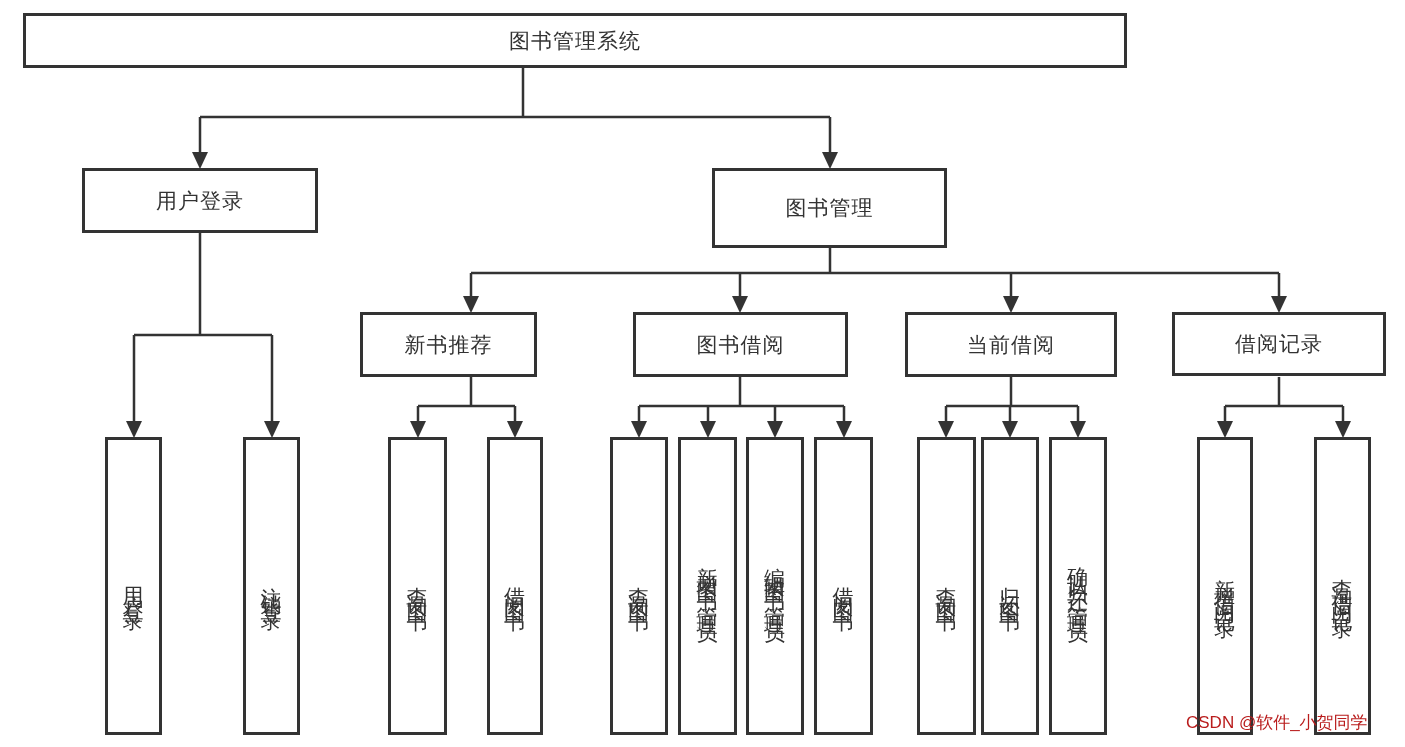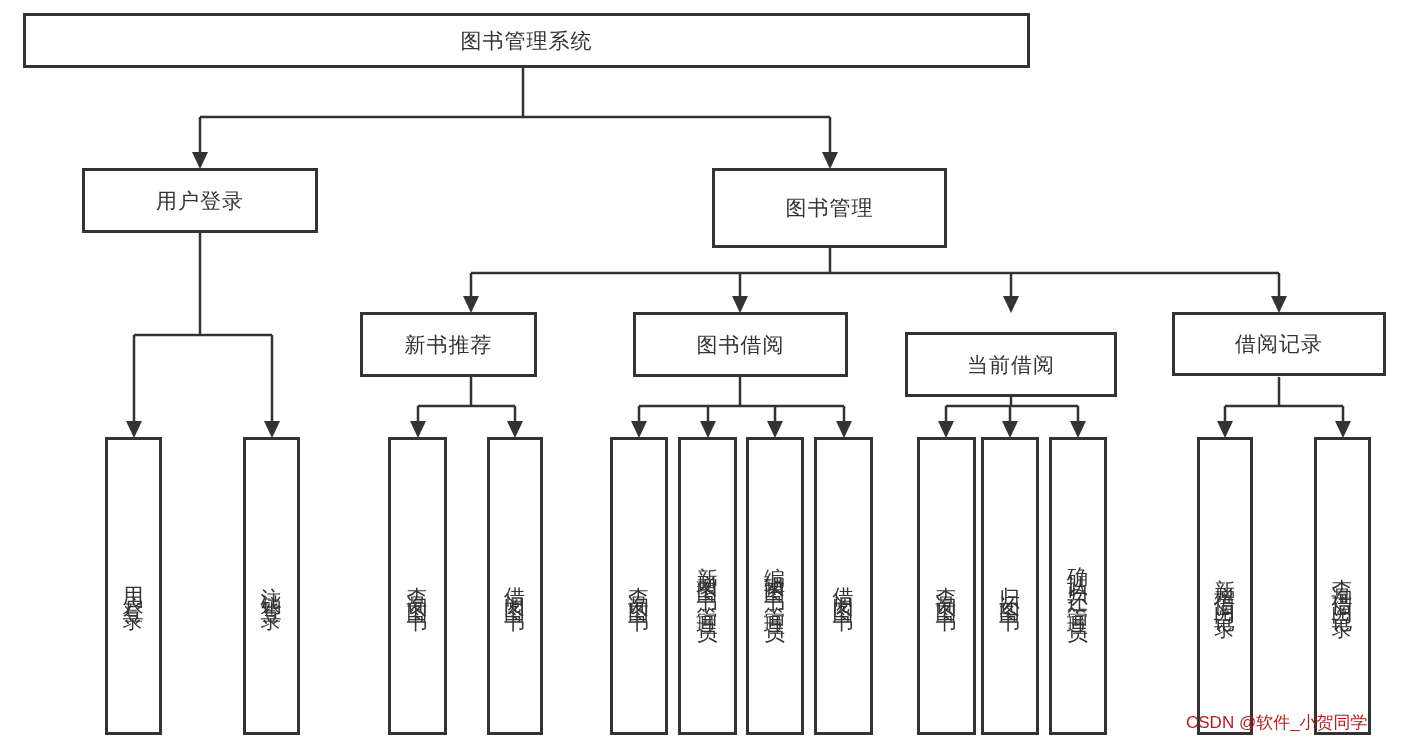--- a/index.html
+++ b/index.html
@@ -95,28 +95,28 @@
       <path d="M767 421 L783 421 L775 438 Z"></path>
       <path d="M836 421 L852 421 L844 438 Z"></path>
       <path d="M938 421 L954 421 L946 438 Z"></path>
       <path d="M1002 421 L1018 421 L1010 438 Z"></path>
       <path d="M1070 421 L1086 421 L1078 438 Z"></path>
       <path d="M1217 421 L1233 421 L1225 438 Z"></path>
       <path d="M1335 421 L1351 421 L1343 438 Z"></path>
     </g>
   </svg>
 
-  <div class="hbox" style="left:23px; top:13px; width:1007px; height:55px;">图书管理系统</div>
+  <div class="hbox" style="left:23px; top:13px; width:1104px; height:55px;">图书管理系统</div>
 
   <div class="hbox" style="left:82px; top:168px; width:236px; height:65px;">用户登录</div>
   <div class="hbox" style="left:712px; top:168px; width:235px; height:80px;">图书管理</div>
 
   <div class="hbox" style="left:360px; top:312px; width:177px; height:65px;">新书推荐</div>
   <div class="hbox" style="left:633px; top:312px; width:215px; height:65px;">图书借阅</div>
-  <div class="hbox" style="left:905px; top:312px; width:212px; height:65px;margin-top:20px;">当前借阅</div>
+  <div class="hbox" style="left:905px; top:312px; width:212px; height:65px;">当前借阅</div>
   <div class="hbox" style="left:1172px; top:312px; width:214px; height:64px;">借阅记录</div>
 
   <div class="vbox" style="left:105px;">
     <span>用户登录</span>
   </div>
   <div class="vbox" style="left:243px;">
     <span>注销登录</span>
   </div>
 
   <div class="vbox" style="left:388px; width:59px;">

